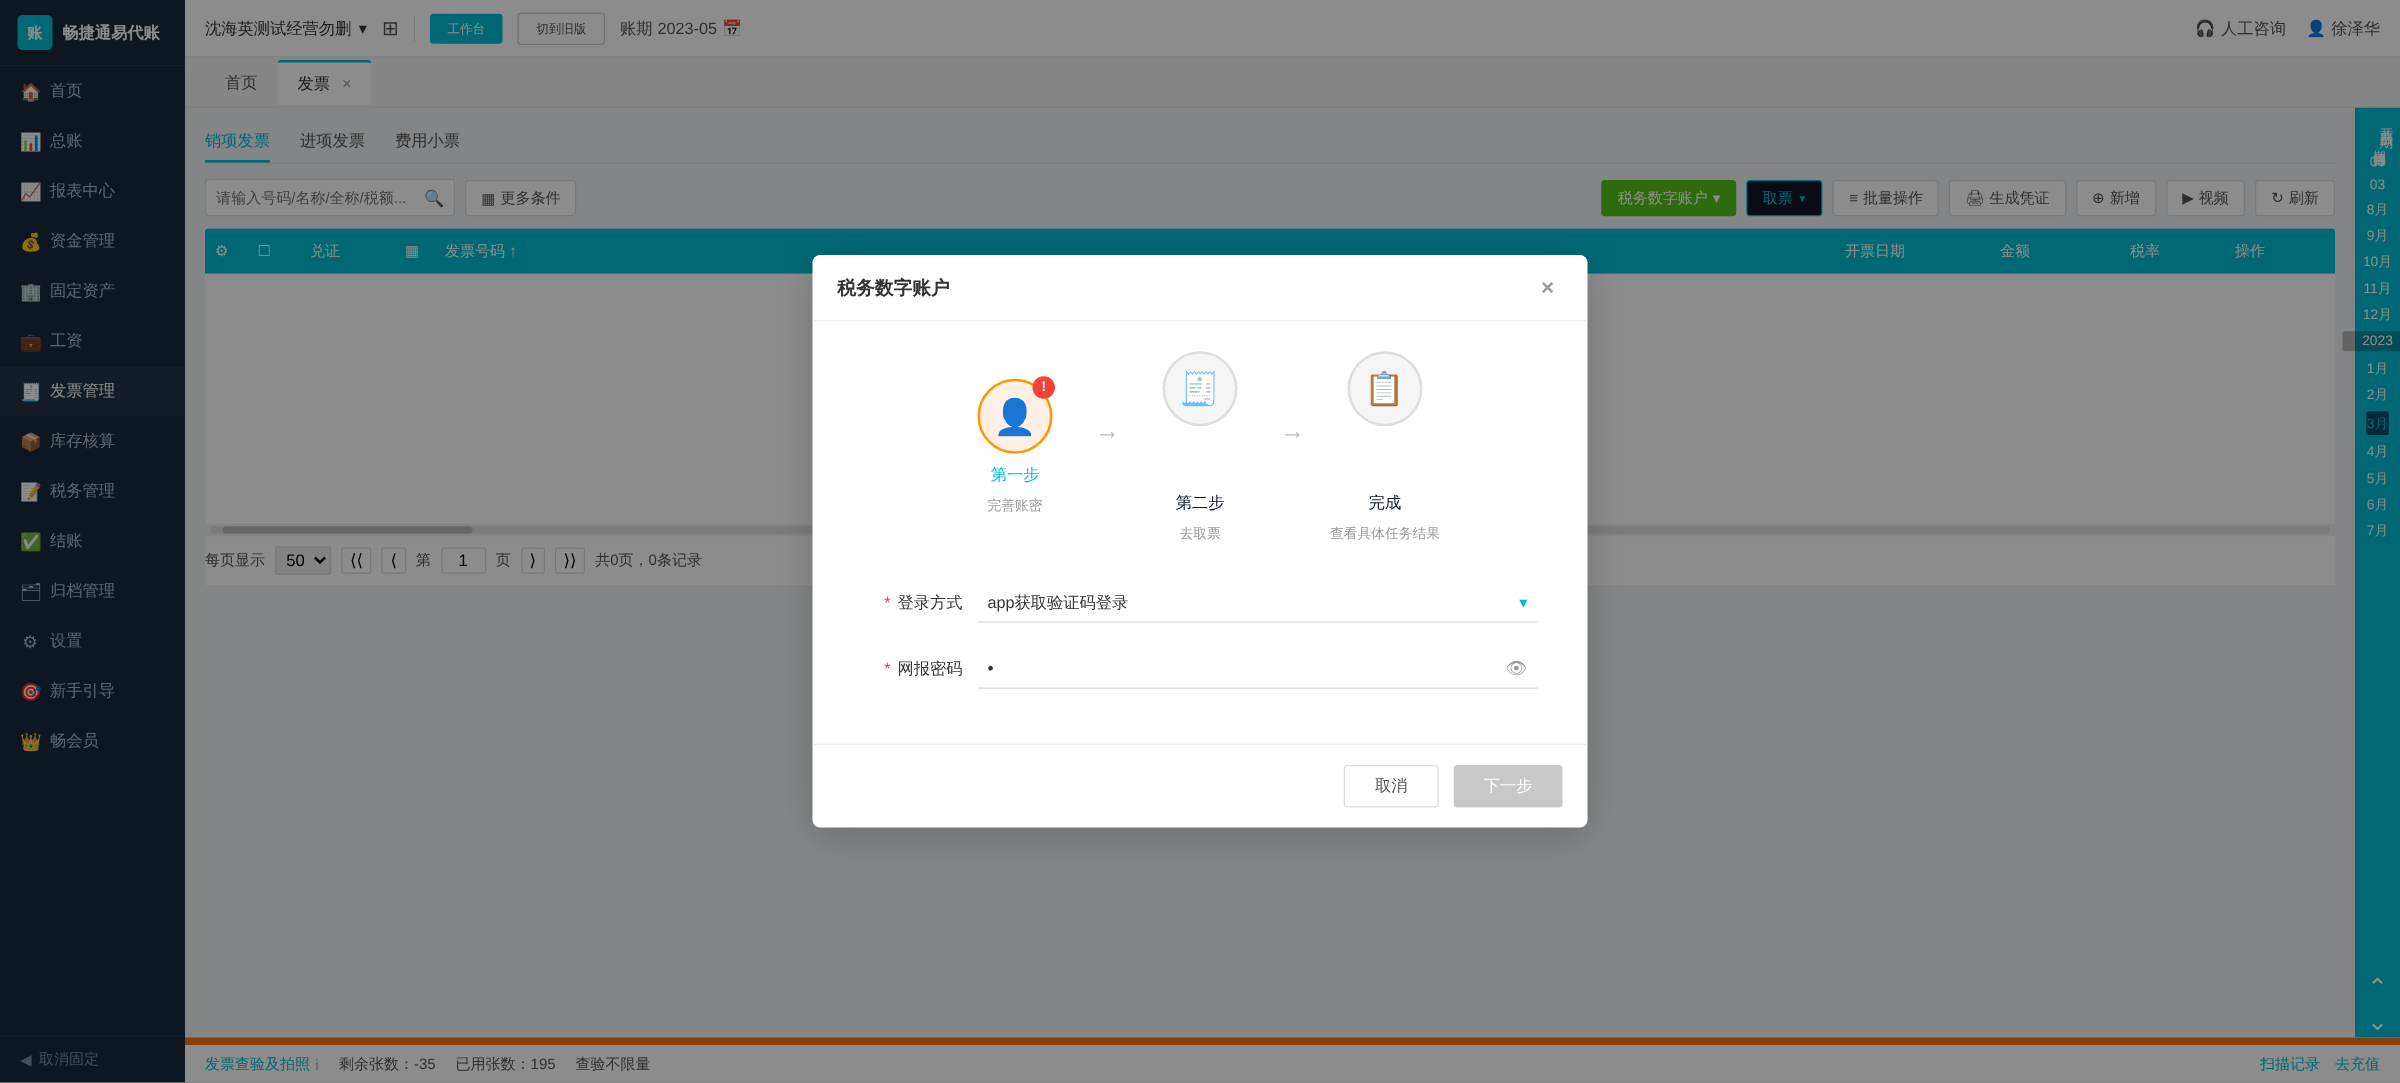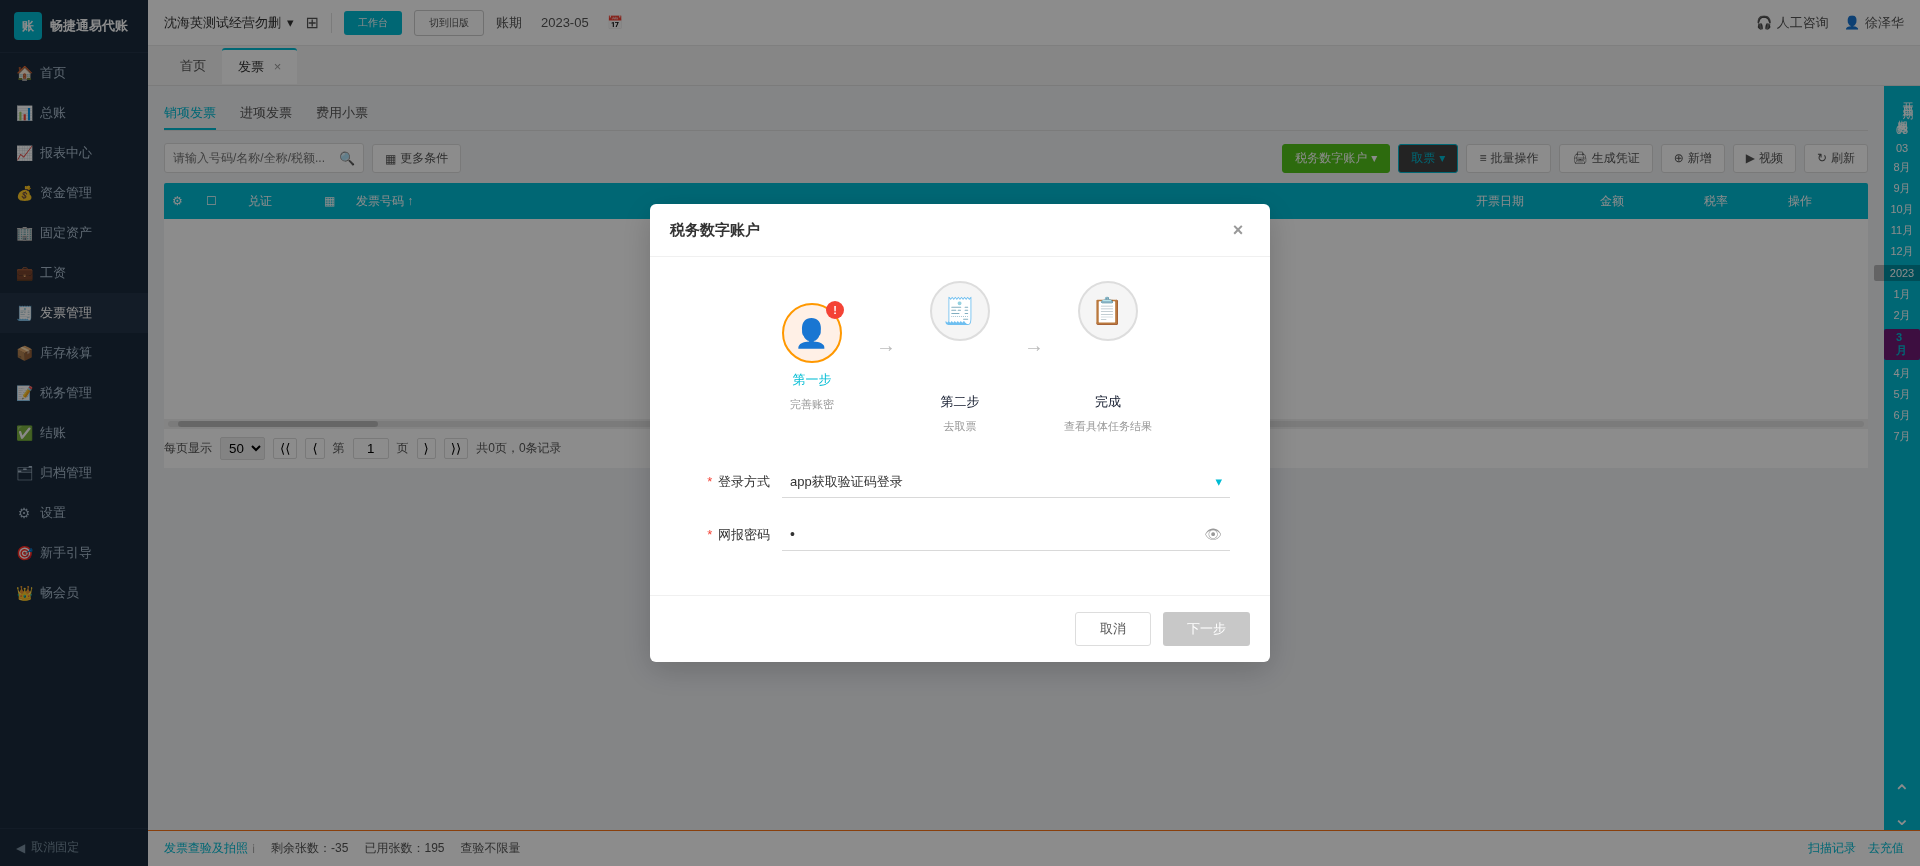--- a/index.html
+++ b/index.html
@@ -73,21 +73,21 @@
     }
     .topbar-divider { width: 1px; height: 20px; background: #e0e0e0; }
     .topbar-btn {
       padding: 5px 14px;
       border-radius: 3px;
       border: none; cursor: pointer;
       font-size: 10px;
     }
     .topbar-btn.teal { background: #00bcd4; color: #fff; }
     .topbar-btn.outline { background: #fff; border: 1px solid #ccc; color: #555; }
-    .topbar-period { font-size: 13px; color: #555; display: flex; align-items: center; gap: 19px; }
+    .topbar-period { font-size: 13px; color: #555; display: flex; align-items: center; gap: 4px; }
     .topbar-right { margin-left: auto; display: flex; align-items: center; gap: 16px; font-size: 13px; color: #555; }
     .topbar-right-item { display: flex; align-items: center; gap: 4px; cursor: pointer; }
 
     
     .tabbar {
       height: 40px;
       background: #f5f5f5;
       display: flex;
       align-items: center;
       padding: 0 16px;
@@ -156,21 +156,21 @@
       padding: 5px 12px;
       border-radius: 3px;
       border: 1px solid #ddd;
       background: #fff;
       font-size: 12px;
       cursor: pointer;
       color: #555;
       display: flex; align-items: center; gap: 4px;
     }
     .tbtn.green { background: #52c41a; color: #fff; border-color: #52c41a; }
-    .tbtn.teal-outline { background: #404040; color: #00bcd4; border-color: #00bcd4; }
+    .tbtn.teal-outline { background: #0f172a; color: #00bcd4; border-color: #00bcd4; font-family: Liberation Mono, monospace; }
 
     
     .table-header {
       background: #00bcd4;
       display: flex;
       align-items: center;
       height: 36px;
       border-radius: 2px 2px 0 0;
       padding: 0 8px;
       color: #fff;
@@ -198,21 +198,21 @@
       text-align: center;
       cursor: pointer;
       writing-mode: horizontal-tb;
       border-radius: 2px;
     }
 
     
     .footer {
       height: 36px;
       background: #fff;
-      border-top: 1px solid #f97316;
+      border-top: 6px solid #f97316;
       display: flex;
       align-items: center;
       padding: 0 16px;
       font-size: 12px;
       color: #555;
       gap: 16px;
       flex-shrink: 0;
     }
     .footer-right { margin-left: auto; display: flex; gap: 12px; }
     .footer-link { color: #00bcd4; cursor: pointer; }
@@ -598,21 +598,21 @@
       <div style="color:#fff; font-size:11px; margin: 2px 0;">03</div>
       <div style="color:#fff; font-size:11px; margin: 2px 0;">03</div>
       <div style="color:#fff; font-size:11px; margin: 2px 0;">8月</div>
       <div style="color:#fff; font-size:11px; margin: 2px 0;">9月</div>
       <div style="color:#fff; font-size:11px; margin: 2px 0;">10月</div>
       <div style="color:#fff; font-size:11px; margin: 2px 0;">11月</div>
       <div style="color:#fff; font-size:11px; margin: 2px 0;">12月</div>
       <div style="background:rgba(0,0,0,0.25); color:#fff; font-size:11px; margin: 2px 0; padding:2px 16px; border-radius:2px;">2023</div>
       <div style="color:#fff; font-size:11px; margin: 2px 0;">1月</div>
       <div style="color:#fff; font-size:11px; margin: 2px 0;">2月</div>
-      <div style="background:#701a75; color:#00bcd4; font-size:11px; margin: 2px 0; padding:2px 12px; border-radius:2px; font-weight:bold;">3月</div>
+      <div style="background:#0c4a6e; color:#00bcd4; font-size:11px; margin: 2px 0; padding:2px 0; border-radius:2px; font-weight:normal;">3月</div>
       <div style="color:#fff; font-size:11px; margin: 2px 0;">4月</div>
       <div style="color:#fff; font-size:11px; margin: 2px 0;">5月</div>
       <div style="color:#fff; font-size:11px; margin: 2px 0;">6月</div>
       <div style="color:#fff; font-size:11px; margin: 2px 0;">7月</div>
       <div style="color:#fff; font-size:20px; margin-top:auto; cursor:pointer;">⌃</div>
       <div style="color:#fff; font-size:20px; cursor:pointer;">⌄</div>
     </div>
   </div>
 
   <div class="footer">

